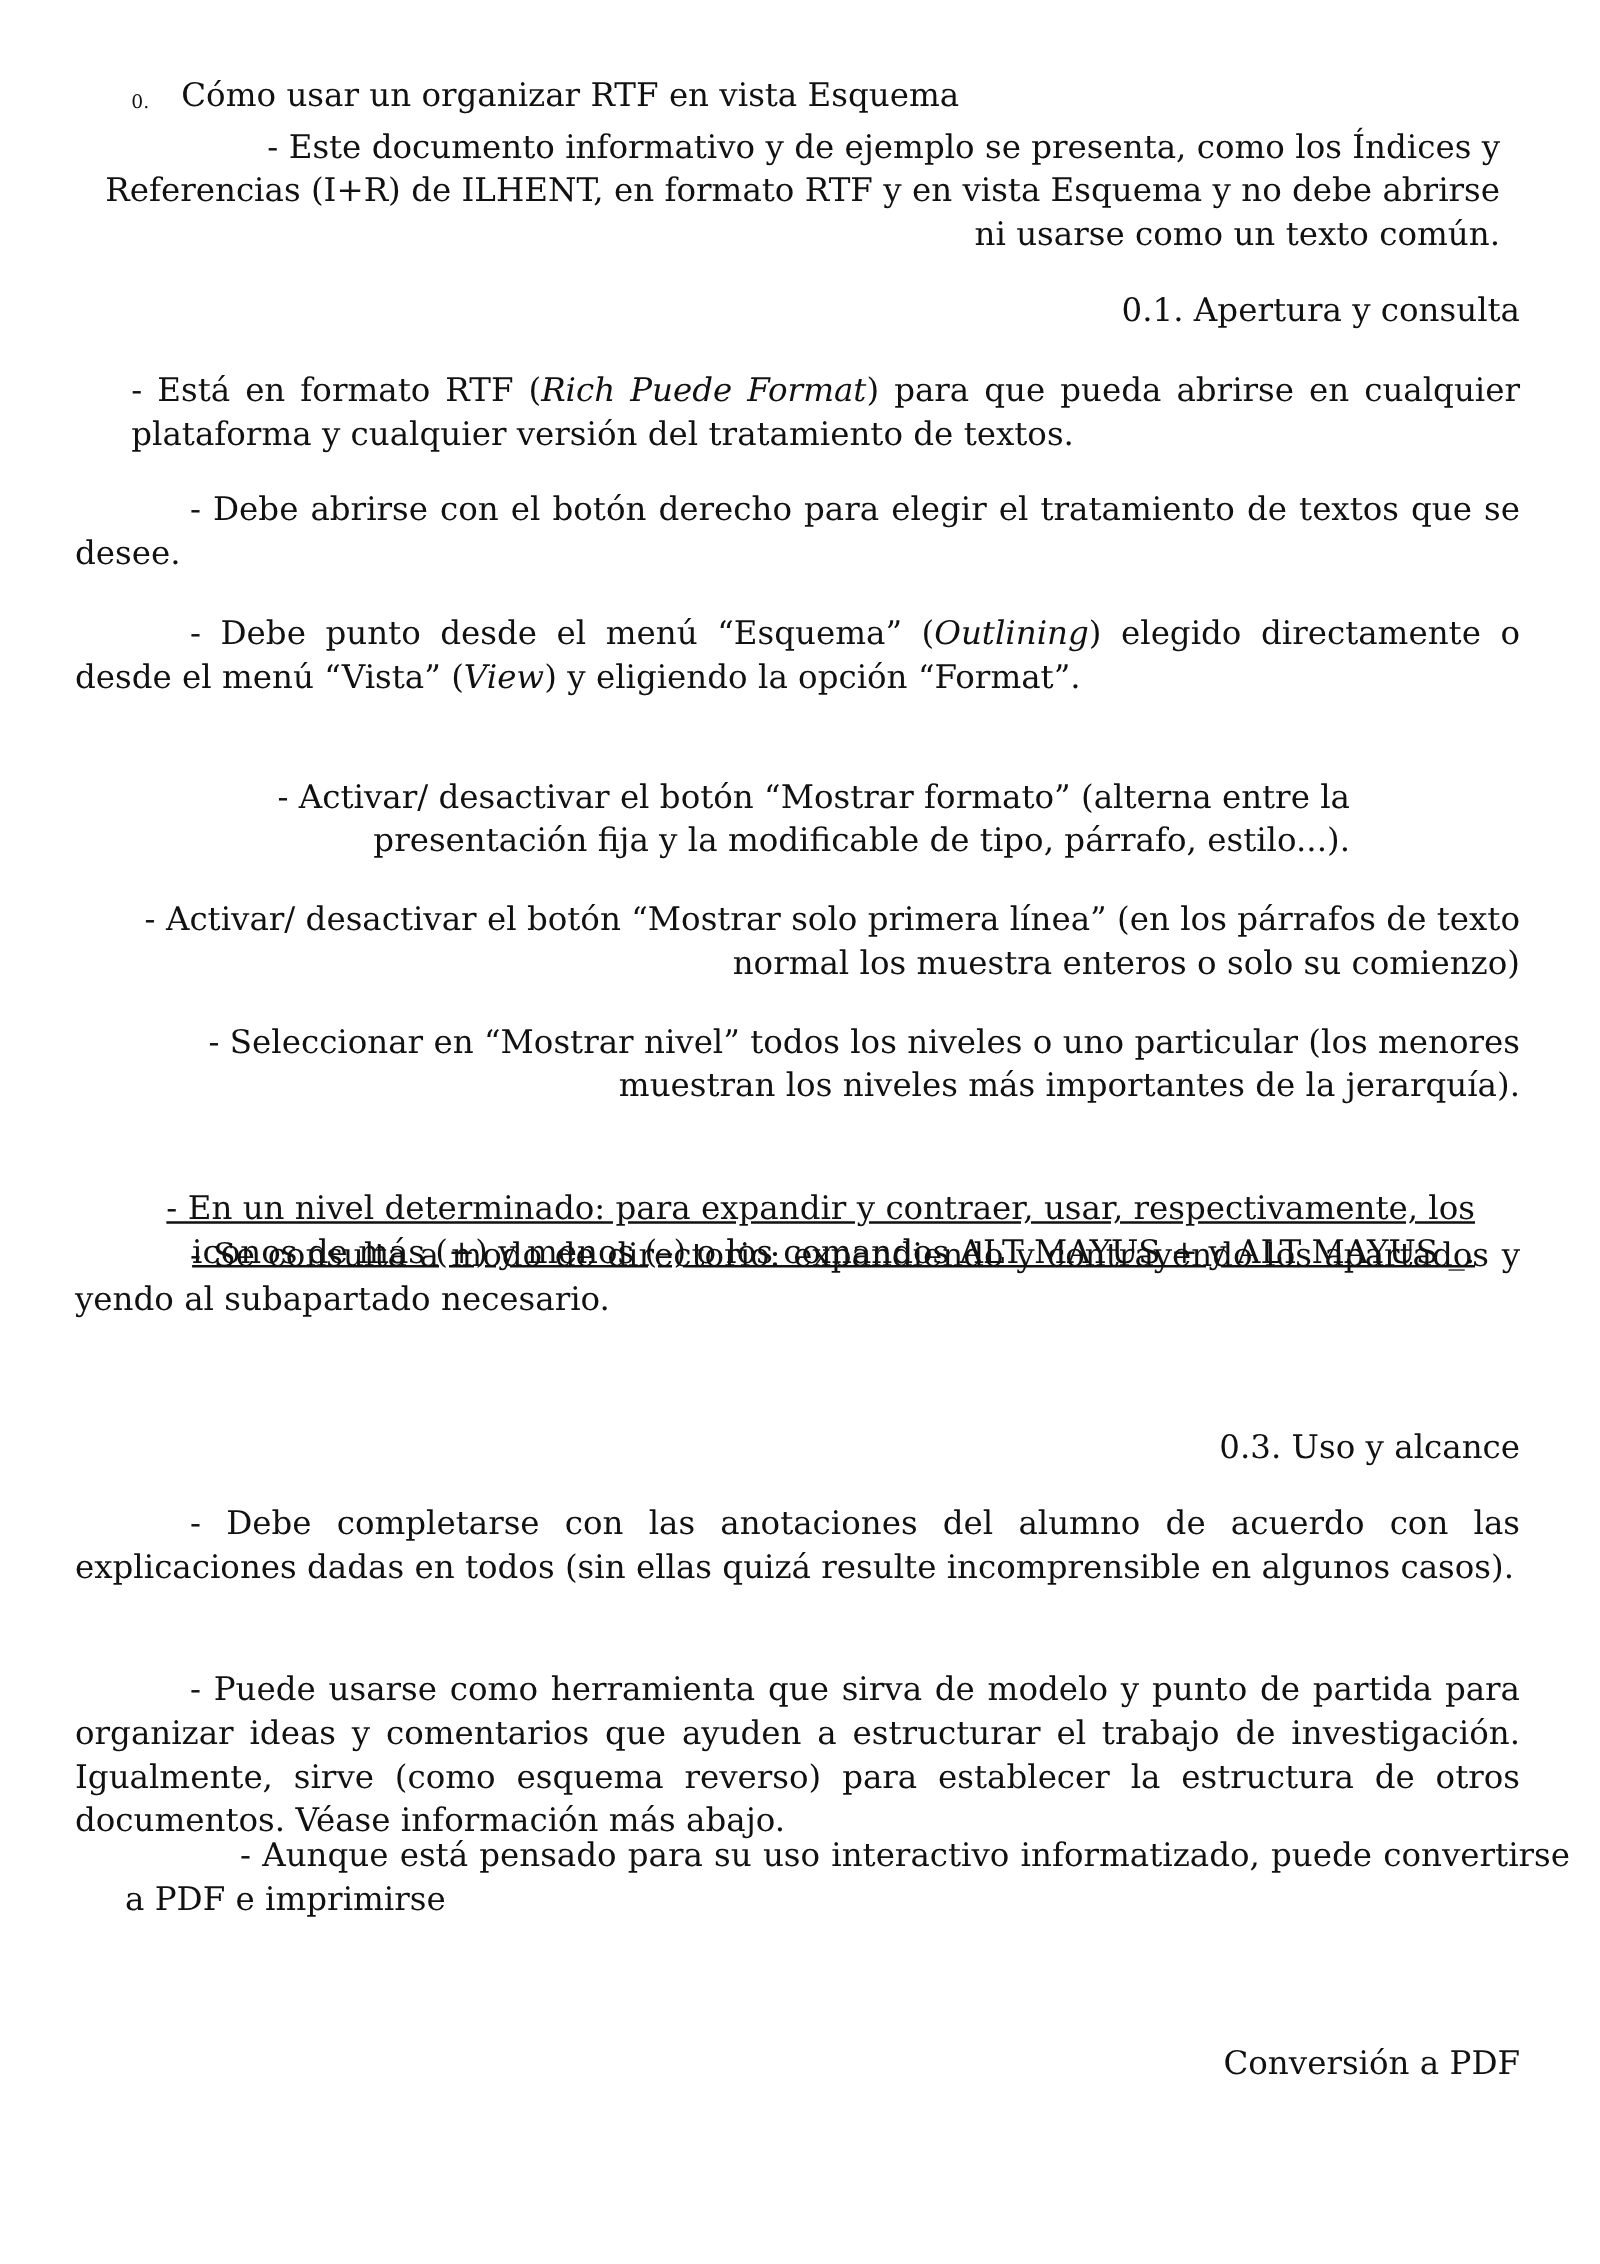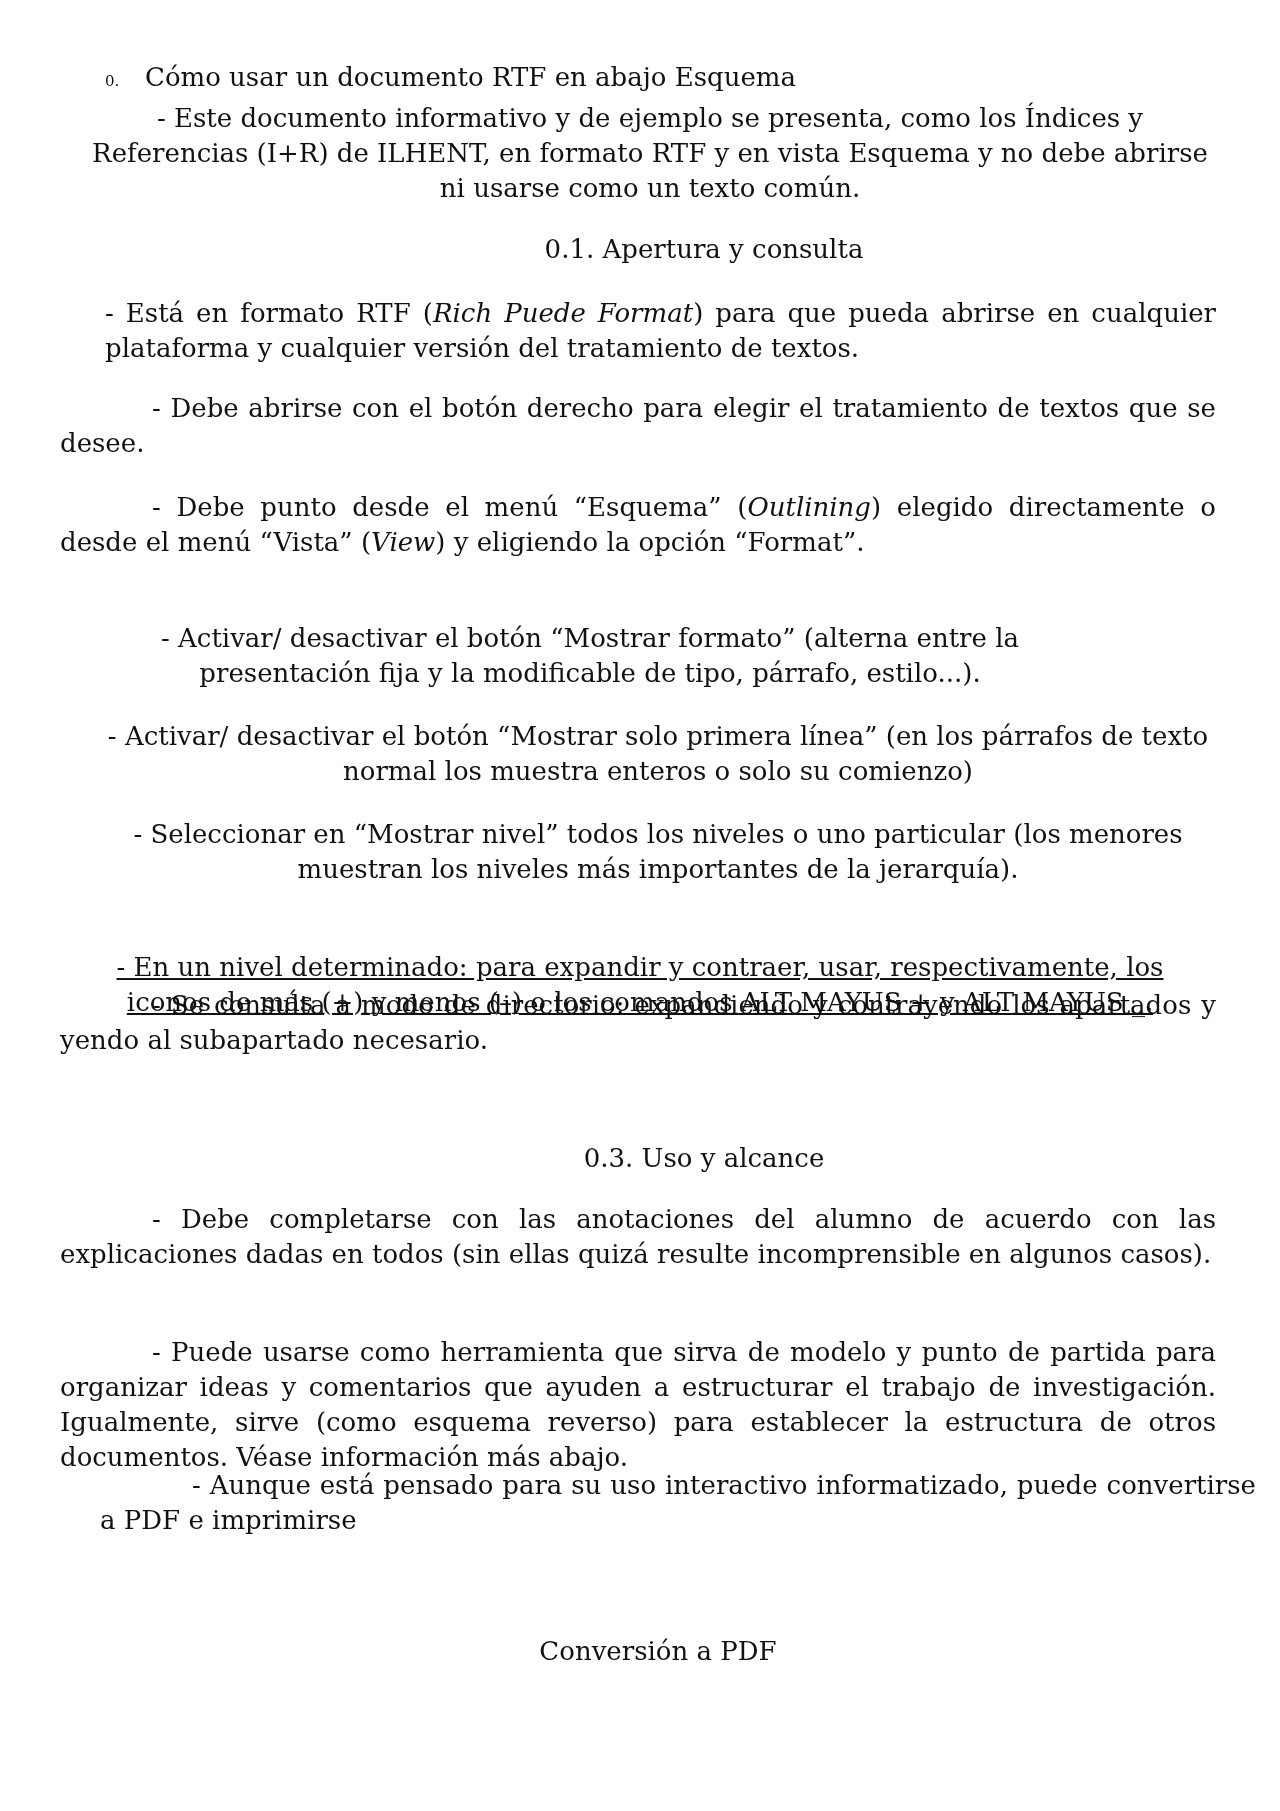--- a/index.html
+++ b/index.html
@@ -1,34 +1,34 @@
 <!DOCTYPE html>
 <html><head>
 <meta charset="utf-8">
 <style>
   html, body { margin: 0; padding: 0; background: #ffffff; }
   body { width: 1280px; height: 1811px; position: relative; overflow: hidden;
          font-family: "DejaVu Serif", serif; color: #111111; }
   .blk { position: absolute; left: 60px; width: 1156px; font-size: 26px; line-height: 35px; margin: 0; }
   .just { text-align: justify; }
-  .left { text-align: center; margin-left: 20px; }
+  .left { text-align: right; }
   .h0 { left: 60px; }
   .h0 .num { position: absolute; left: 45px; top: 4px; font-size: 15px; }
   .h0 .txt { position: absolute; left: 85px; top: 0; white-space: nowrap; }
   .h1 { left: 152px; width: 1064px; }
   .ind { left: 105px; width: 1111px; }
   .fi { text-indent: 92px; }
   em { font-style: italic; }
 </style>
 </head>
 <body>
 
 <div class="blk h0" style="top:60px;">
   <span class="num">0.</span>
-  <span class="txt">Cómo usar un documento RTF en abajo Esquema</span>
+  <span class="txt">Cómo usar un organizar RTF en vista Esquema</span>
 </div>
 
 <p class="blk left" style="top:101px; width:1140px;">- Este documento informativo y de ejemplo se presenta, como los Índices y Referencias (I+R) de ILHENT, en formato RTF y en vista Esquema y no debe abrirse ni usarse como un texto común.</p>
 
 <p class="blk h1 left" style="top:232px;">0.1. Apertura y consulta</p>
 
 <p class="blk ind just" style="top:296px;"><span>- Está en formato RTF (</span><em>Rich Puede Format</em><span>) para que pueda abrirse en cualquier plataforma y cualquier versión del tratamiento de textos.</span></p>
 
 <p class="blk just fi" style="top:391px;">- Debe abrirse con el botón derecho para elegir el tratamiento de textos que se desee.</p>
 

